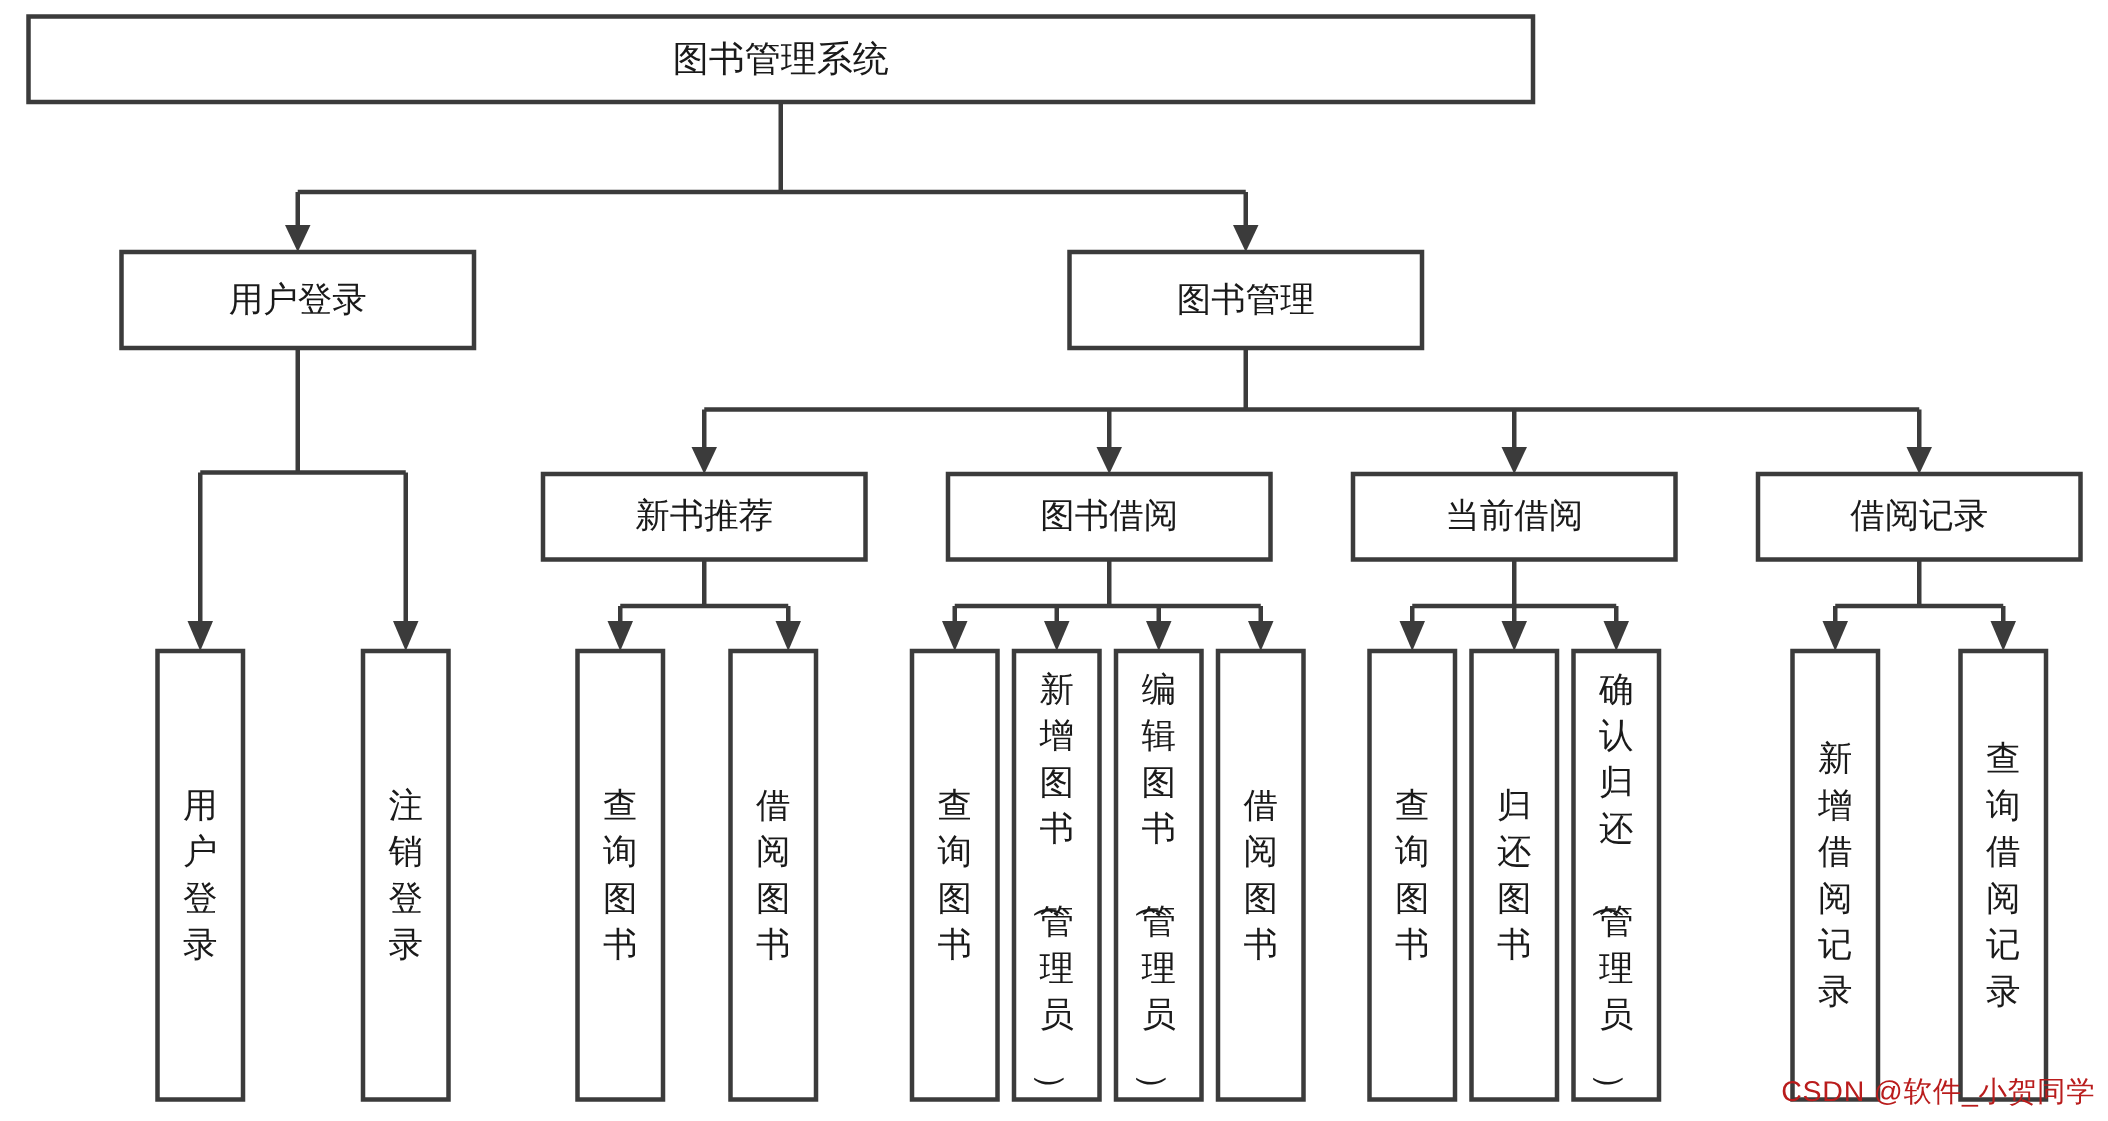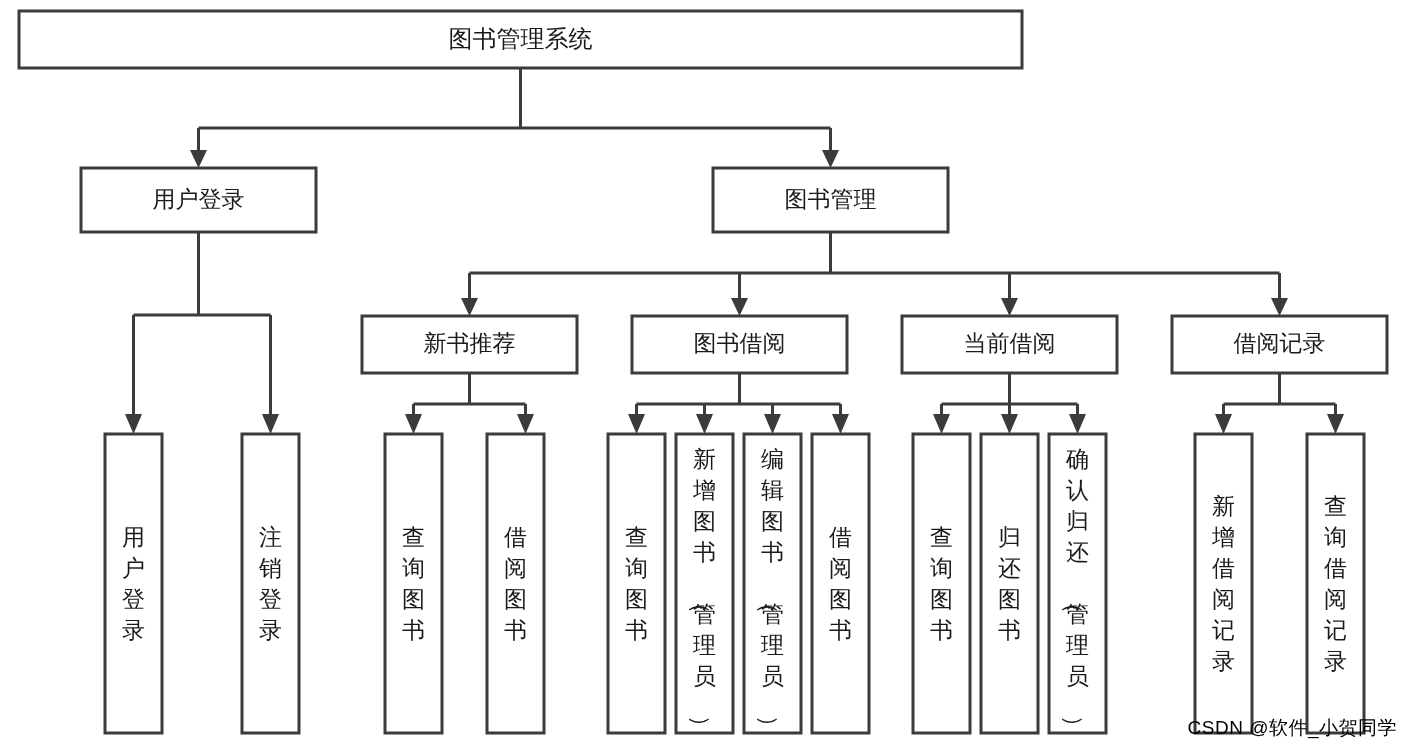--- a/index.html
+++ b/index.html
@@ -49,21 +49,21 @@
   .arrow-head {
     fill: #3b3b3b;
     stroke: none;
   }
   .watermark {
     position: absolute;
     right: 8px;
     bottom: 6px;
     font-family: "Liberation Sans", "DejaVu Sans", sans-serif;
     font-size: 19px;
-    color: #000000;
+    color: #b91c1c;
     white-space: nowrap;
     letter-spacing: 0.5px;
     pointer-events: none;
   }
 </style>
 </head>
 <body>
 
 <svg id="diagram" viewBox="0 0 1405 747">
 

